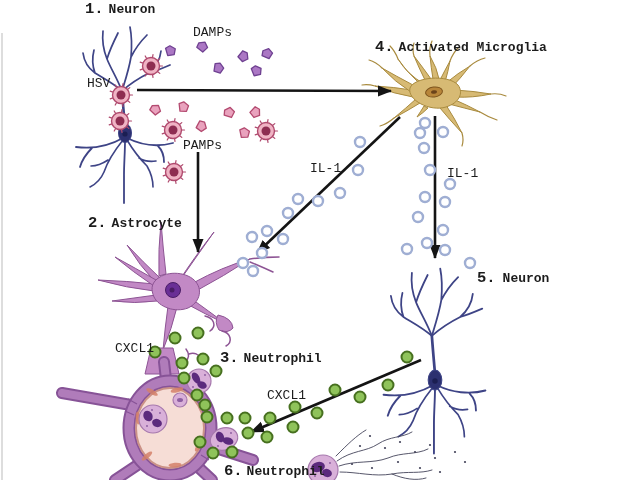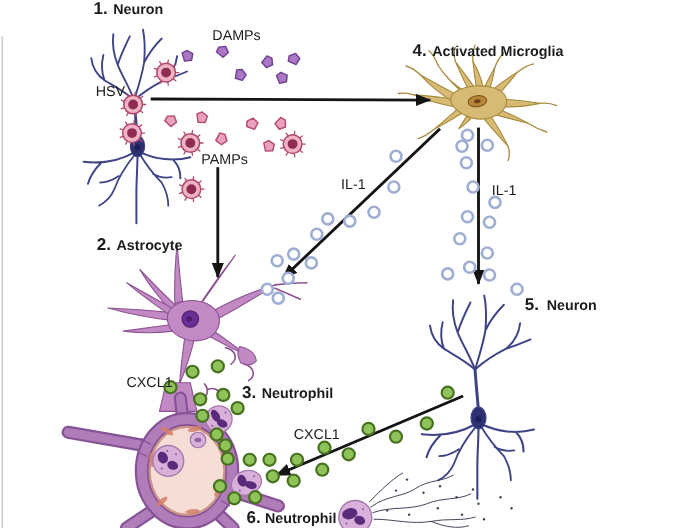--- a/index.html
+++ b/index.html
@@ -1,17 +1,17 @@
 <!DOCTYPE html>
 <html style="--text: #1c1c1c; --arrow: #141414; --neuron: #3e4486; --neuron-soma: #2c3070; --neuron-core: #1b1e52; --microglia: #d7ba74; --microglia-edge: #a98b3f; --microglia-nucleus: #b8863a; --microglia-nucleus-edge: #7d541d; --microglia-core: #6b431a; --astrocyte: #c289c5; --astrocyte-edge: #8d5494; --astrocyte-nucleus: #6a2f96; --astrocyte-nucleus-edge: #4a1d66; --vessel-wall: #b07cba; --vessel-edge: #875397; --lumen: #f6ddd6; --lumen-edge: #cb9287; --endothelial-nucleus: #d4806a; --neutrophil: #d9b0d9; --neutrophil-edge: #a678ad; --neutrophil-nucleus: #5c2a7d; --virus-body: #f0b3c4; --virus-edge: #b04a6e; --virus-core: #8e2d51; --damp-fill: #ab77c4; --damp-edge: #6f4191; --pamp-fill: #e9a2bd; --pamp-edge: #b34a70; --il1-ring: #9faed3; --cxcl1-fill: #8fc35a; --cxcl1-edge: #47701f; --net-fiber: #44445a;"><head>
 <meta charset="utf-8">
 <style>
   html,body{margin:0;padding:0;background:#fff;}
   .stage{position:relative;width:620px;height:480px;background:#ffffff;overflow:hidden;
-         font-family:Liberation Sans, sans-serif;}
+         font-family:Liberation Mono, monospace;}
   svg text{fill:var(--text,#1c1c1c);}
   .step-num{font-size:15.5px;font-weight:600;}
   .step-name{font-size:13px;font-weight:700;}
   .mol-label{font-size:13px;font-weight:500;}
   
   .nstroke path{stroke:var(--neuron,#3e4486);fill:none;stroke-linecap:round;}
   .soma{fill:var(--neuron-soma,#2c3070);stroke:var(--neuron,#3e4486);stroke-width:1;}
   .soma-core{fill:var(--neuron-core,#1b1e52);}
   
   .mg{fill:var(--microglia,#d7ba74);stroke:var(--microglia-edge,#a98b3f);stroke-width:1;stroke-linejoin:round;}

